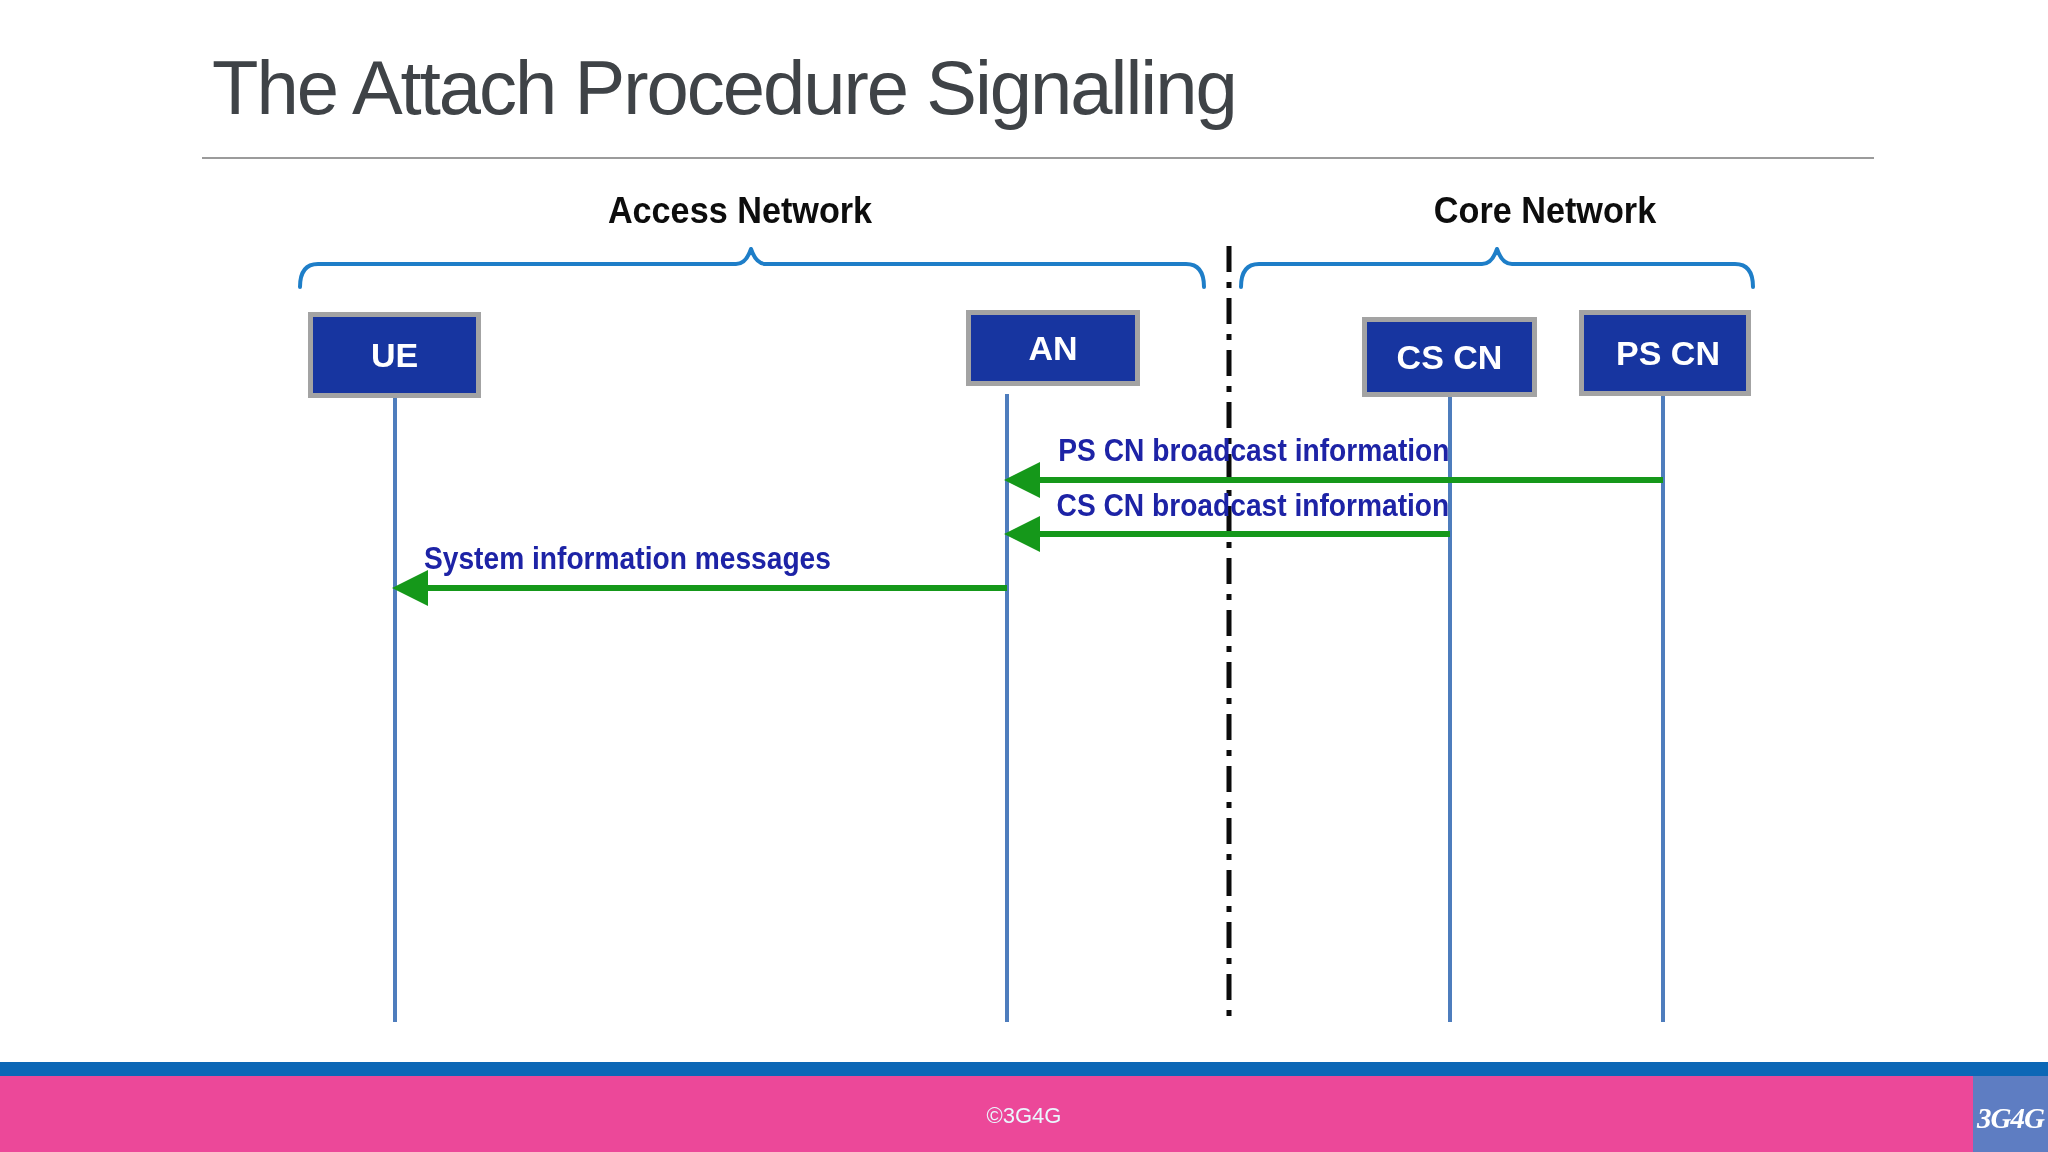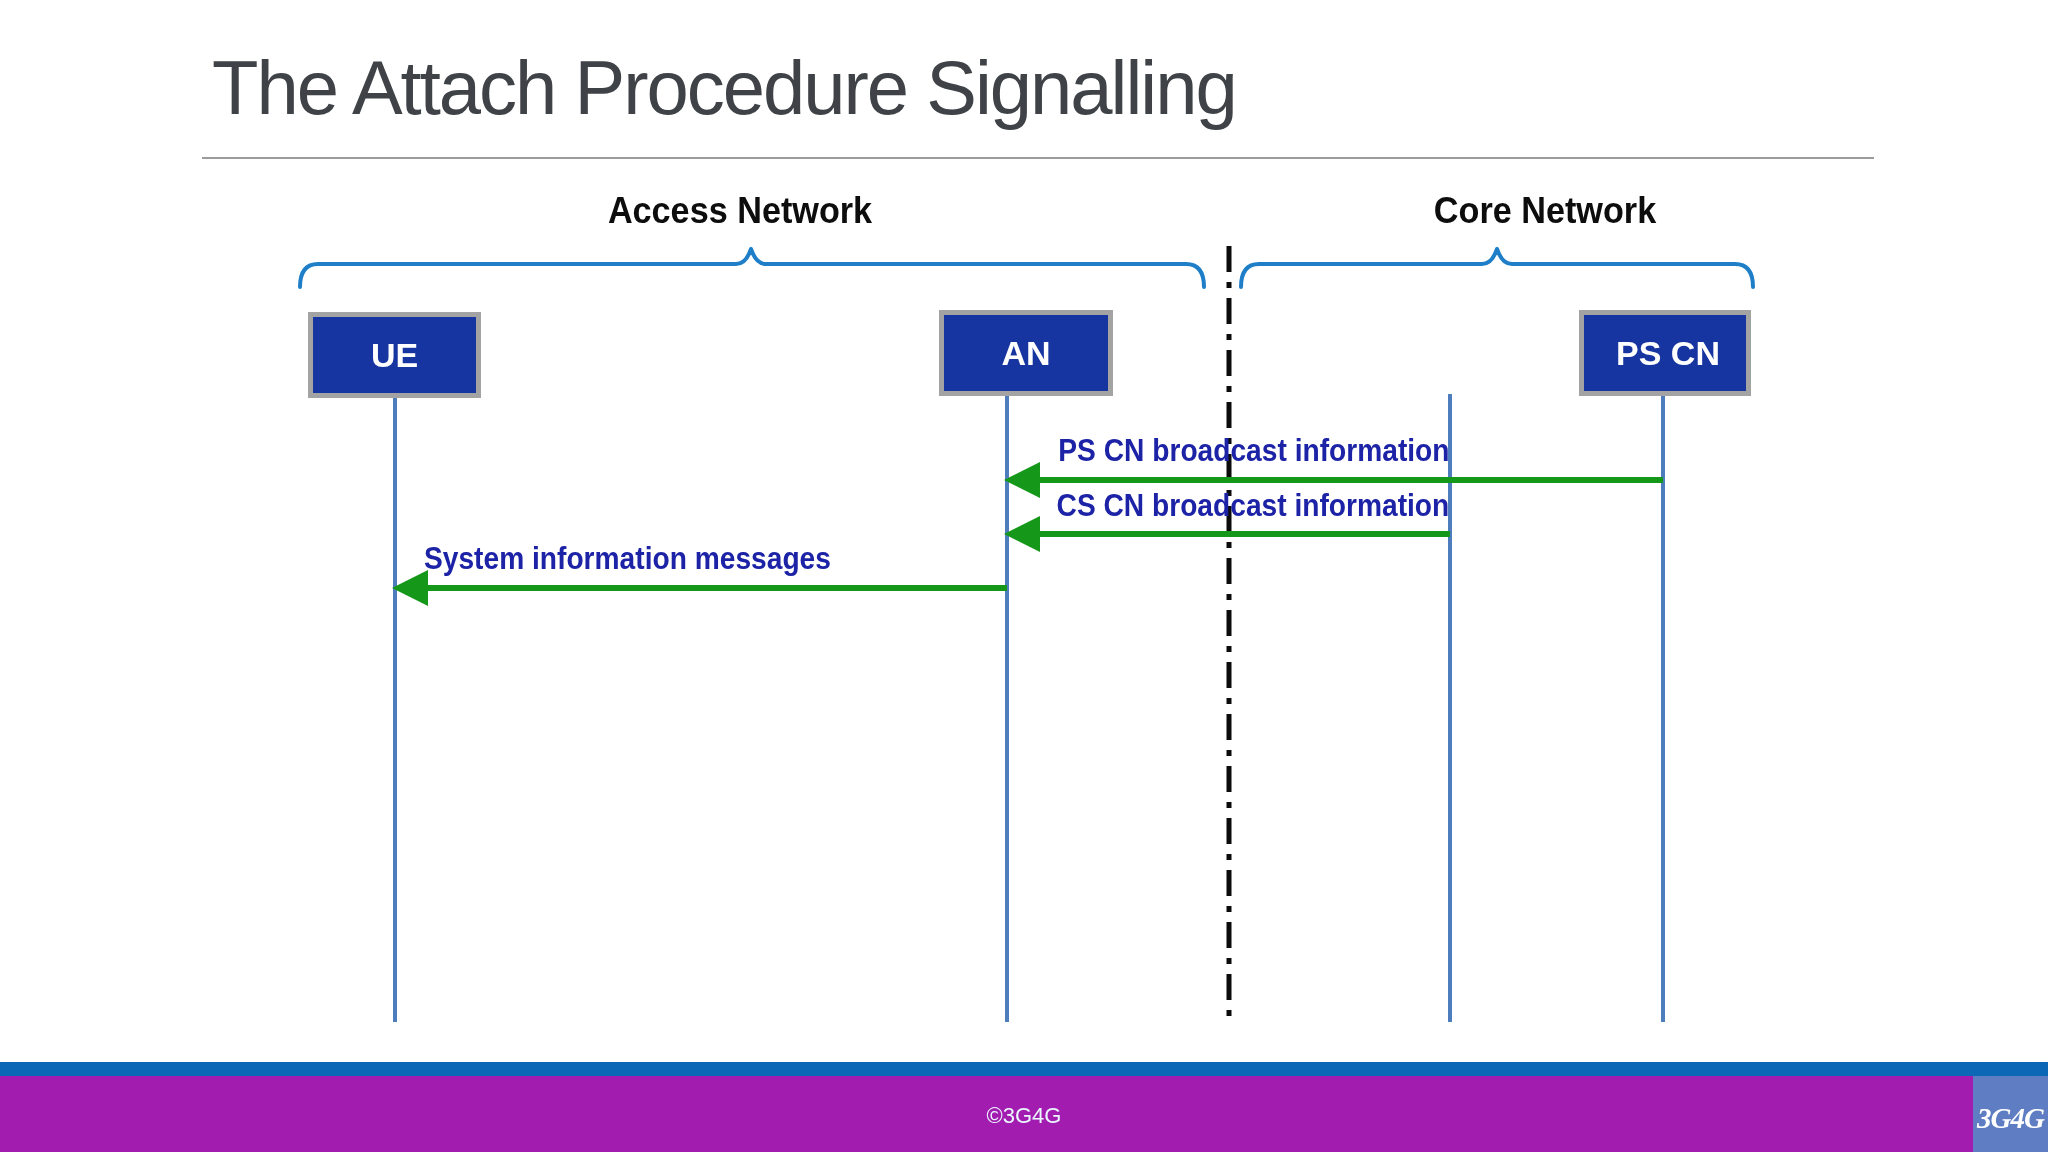--- a/index.html
+++ b/index.html
@@ -39,21 +39,21 @@
     font-size:32px;font-weight:bold;color:#1D23A6;white-space:nowrap;
   }
   .msg-label.r{transform:scaleX(0.88);transform-origin:100% 50%;}
   .msg-label.l{transform:scaleX(0.88);transform-origin:0 50%;}
   .footer-dark{
     position:absolute;left:0;top:1062px;width:2048px;height:14px;
     background:#0C67B6;
   }
   .footer-light{
     position:absolute;left:0;top:1076px;width:2048px;height:76px;
-    background:#a21caf;
+    background:#ec4899;
   }
   .copyright{
     position:absolute;left:0;top:27px;width:2048px;
     text-align:center;font-size:22px;color:#EAF7FE;
   }
   .logo-box{
     position:absolute;left:1973px;top:1076px;width:75px;height:76px;
     box-sizing:border-box;background:#5E7DC2;
     display:flex;align-items:center;justify-content:center;
     padding-top:8px;
@@ -92,21 +92,22 @@
     <g>
       <line x1="1007" y1="588" x2="424" y2="588" stroke="#15981A" stroke-width="6"></line>
       <polygon points="392,588 428,570 428,606" fill="#15981A"></polygon>
     </g>
   </svg>
 
   <div class="group-label access">Access Network</div>
   <div class="group-label core">Core Network</div>
 
   <div class="entity-box" style="left:308px;top:312px;width:173px;height:86px;">UE</div>
-  <div class="entity-box" style="left:939px;top:310px;width:174px;height:86px;">AN</div>
+  <div class="entity-box" style="left:966px;top:310px;width:174px;height:76px;">AN</div>
+  <div class="entity-box" style="left:1362px;top:317px;width:175px;height:80px;">CS CN</div>
   <div class="entity-box" style="left:1579px;top:310px;width:172px;height:86px;padding-left:6px;">PS CN</div>
 
   <div class="msg-label r" style="right:599px;top:432px;">PS CN broadcast information</div>
   <div class="msg-label r" style="right:599px;top:487px;">CS CN broadcast information</div>
   <div class="msg-label l" style="left:424px;top:540px;">System information messages</div>
 
   <div class="footer-dark"></div>
   <div class="footer-light">
     <div class="copyright">©3G4G</div>
   </div>

